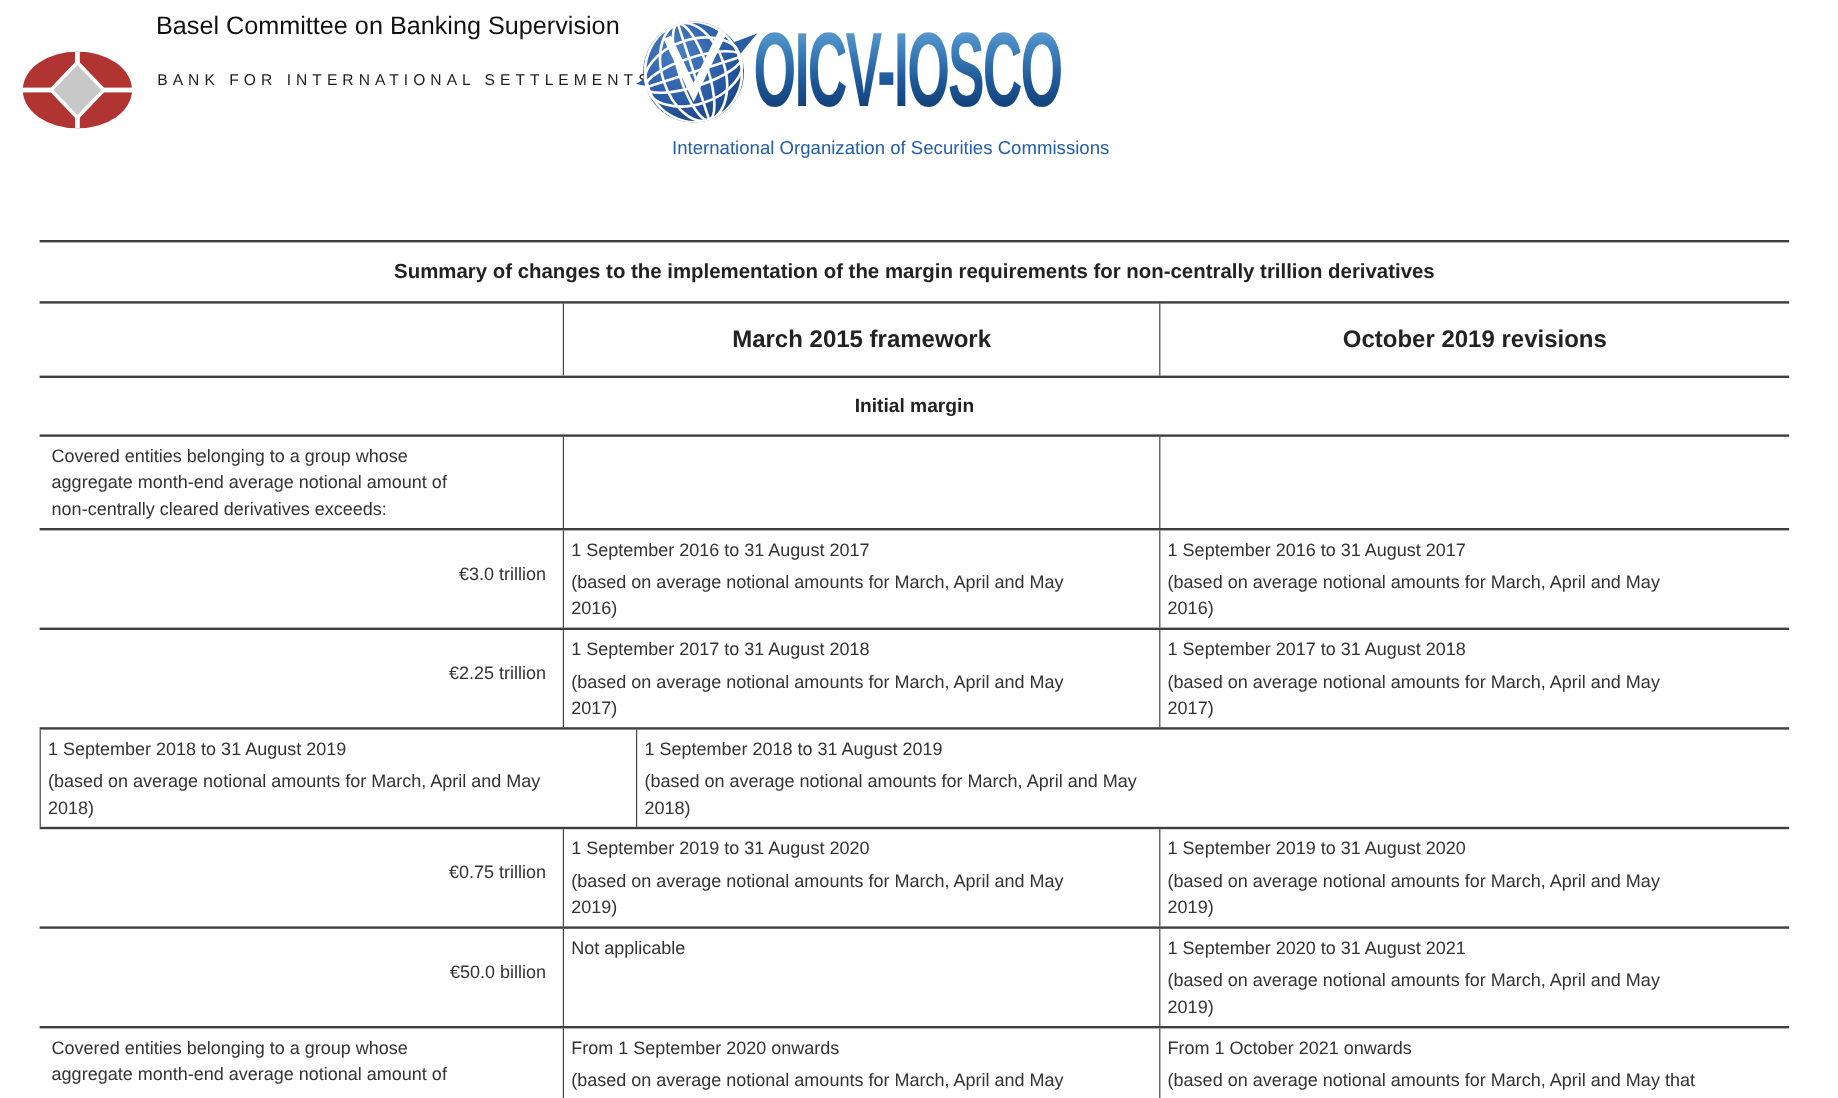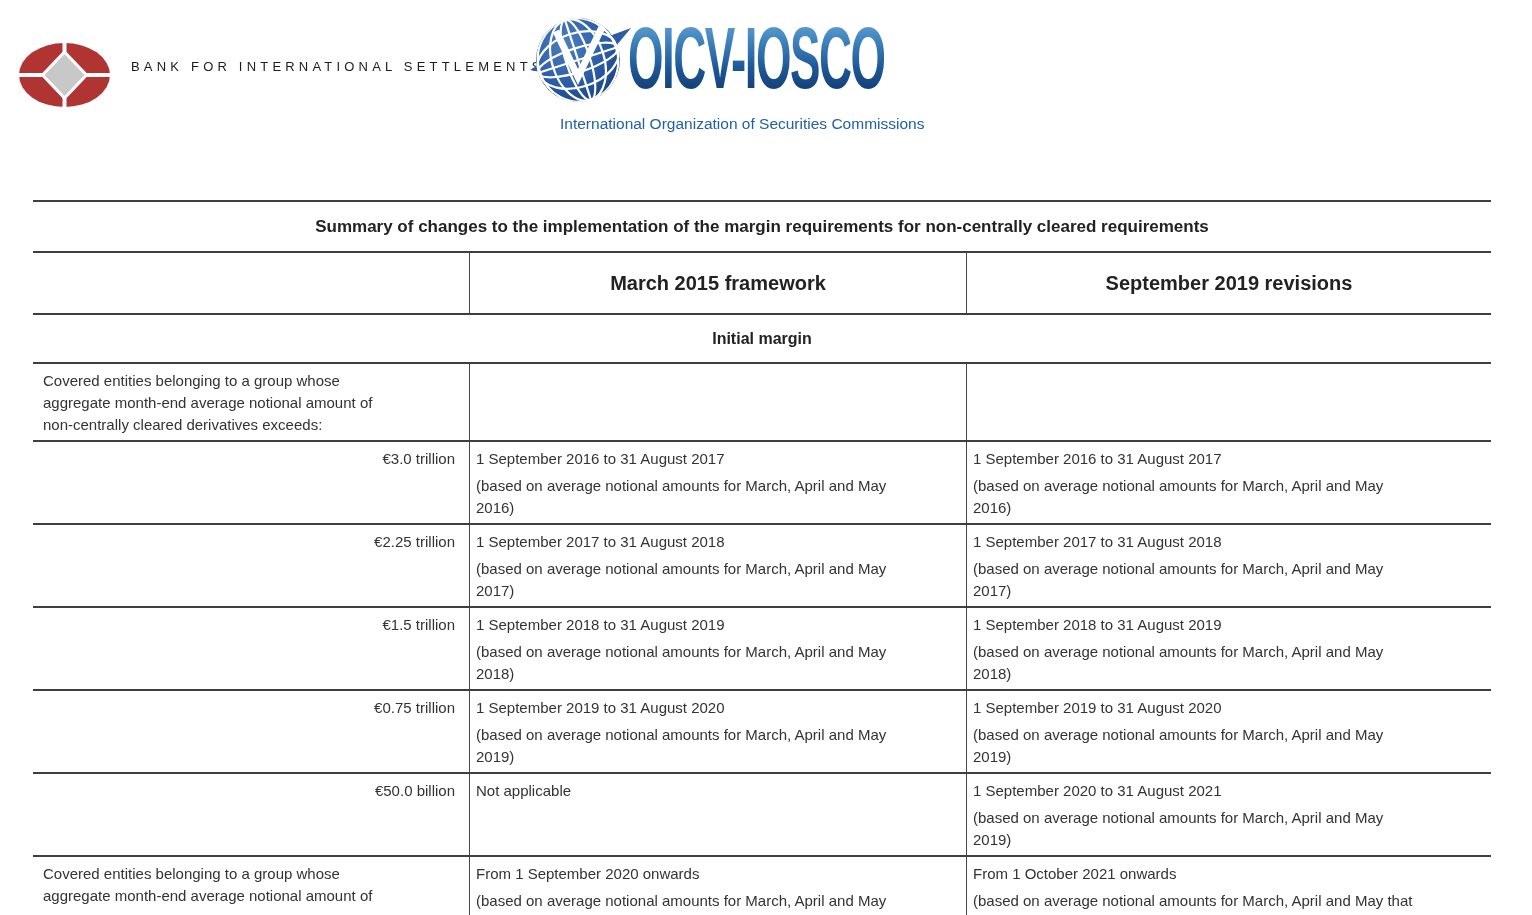--- a/index.html
+++ b/index.html
@@ -70,36 +70,37 @@
     font-size: 16px; font-weight: 700; color: #222222;
   }
   .trow { display: flex; min-height: 73px; border-bottom: 2px solid #3f3f3f; }
   .trow:last-child { border-bottom: none; min-height: 74px; }
 
   .c1 { width: 436px; }
   .c2 { width: 497px; border-left: 1px solid #474747; }
   .c3 { width: 525px; border-left: 1px solid #474747; }
 
   .trow .c1 { padding: 6px 14px 4px 10px; }
-  .trow .c1.alignr { text-align: right; }
+  .trow .c1.alignr { text-align: right; margin-top: 20px; }
   .trow .c2, .trow .c3 { padding: 6px 10px 4px 6px; }
   .para + .para { margin-top: 5px; }
 </style>
 </head>
 <body>
 
 <div class="page-header">
 
   <svg class="bis-logo" width="91" height="64" viewBox="0 0 91 64">
     <ellipse cx="45.5" cy="32" rx="45.5" ry="32" fill="#b03431"></ellipse>
     <rect x="0" y="30" width="91" height="4" fill="#ffffff"></rect>
     <rect x="43.5" y="0" width="4" height="64" fill="#ffffff"></rect>
     <polygon points="45.5,9 67.5,32 45.5,55 23.5,32" fill="#c8c8c8" stroke="#ffffff" stroke-width="3"></polygon>
   </svg>
 
+  <div class="bis-text-committee">Basel Committee on Banking Supervision</div>
   <div class="bis-text-bank">BANK FOR INTERNATIONAL SETTLEMENTS</div>
 
   <svg class="iosco-globe" width="104" height="96" viewBox="0 0 104 96">
     <defs>
       <radialGradient id="gg" cx="35%" cy="30%" r="80%">
         <stop offset="0%" stop-color="#4a7fc0"></stop>
         <stop offset="60%" stop-color="#2b5ca6"></stop>
         <stop offset="100%" stop-color="#173f80"></stop>
       </radialGradient>
       <clipPath id="gclip">
@@ -122,26 +123,26 @@
     <g clip-path="url(#gclip)">
       <path d="M28,18 L50,64 L76,10" stroke="#ffffff" stroke-width="7" fill="none"></path>
     </g>
   </svg>
 
   <div class="iosco-wordmark">OICV-IOSCO</div>
   <div class="iosco-subtitle">International Organization of Securities Commissions</div>
 </div>
 
 <div class="tbl">
-  <div class="t-title-row">Summary of changes to the implementation of the margin requirements for non-centrally cleared requirements</div>
+  <div class="t-title-row">Summary of changes to the implementation of the margin requirements for non-centrally trillion derivatives</div>
 
   <div class="t-head-row">
     <div class="cell c1"></div>
     <div class="cell c2">March 2015 framework</div>
-    <div class="cell c3">September 2019 revisions</div>
+    <div class="cell c3">October 2019 revisions</div>
   </div>
 
   <div class="t-section-row">Initial margin</div>
 
   <div id="table-body">
       <div class="trow">
         <div class="cell c1 alignl">
           <div class="line">Covered entities belonging to a group whose</div>
           <div class="line">aggregate month-end average notional amount of</div>
           <div class="line">non-centrally cleared derivatives exceeds:</div>
@@ -189,23 +190,20 @@
           <div class="para">
             <div class="line">1 September 2017 to 31 August 2018</div>
           </div>
           <div class="para">
             <div class="line">(based on average notional amounts for March, April and May</div>
             <div class="line">2017)</div>
           </div>
         </div>
       </div>
       <div class="trow">
-        <div class="cell c1 alignr">
-          <div class="line">€1.5 trillion</div>
-        </div>
         <div class="cell c2">
           <div class="para">
             <div class="line">1 September 2018 to 31 August 2019</div>
           </div>
           <div class="para">
             <div class="line">(based on average notional amounts for March, April and May</div>
             <div class="line">2018)</div>
           </div>
         </div>
         <div class="cell c3">

